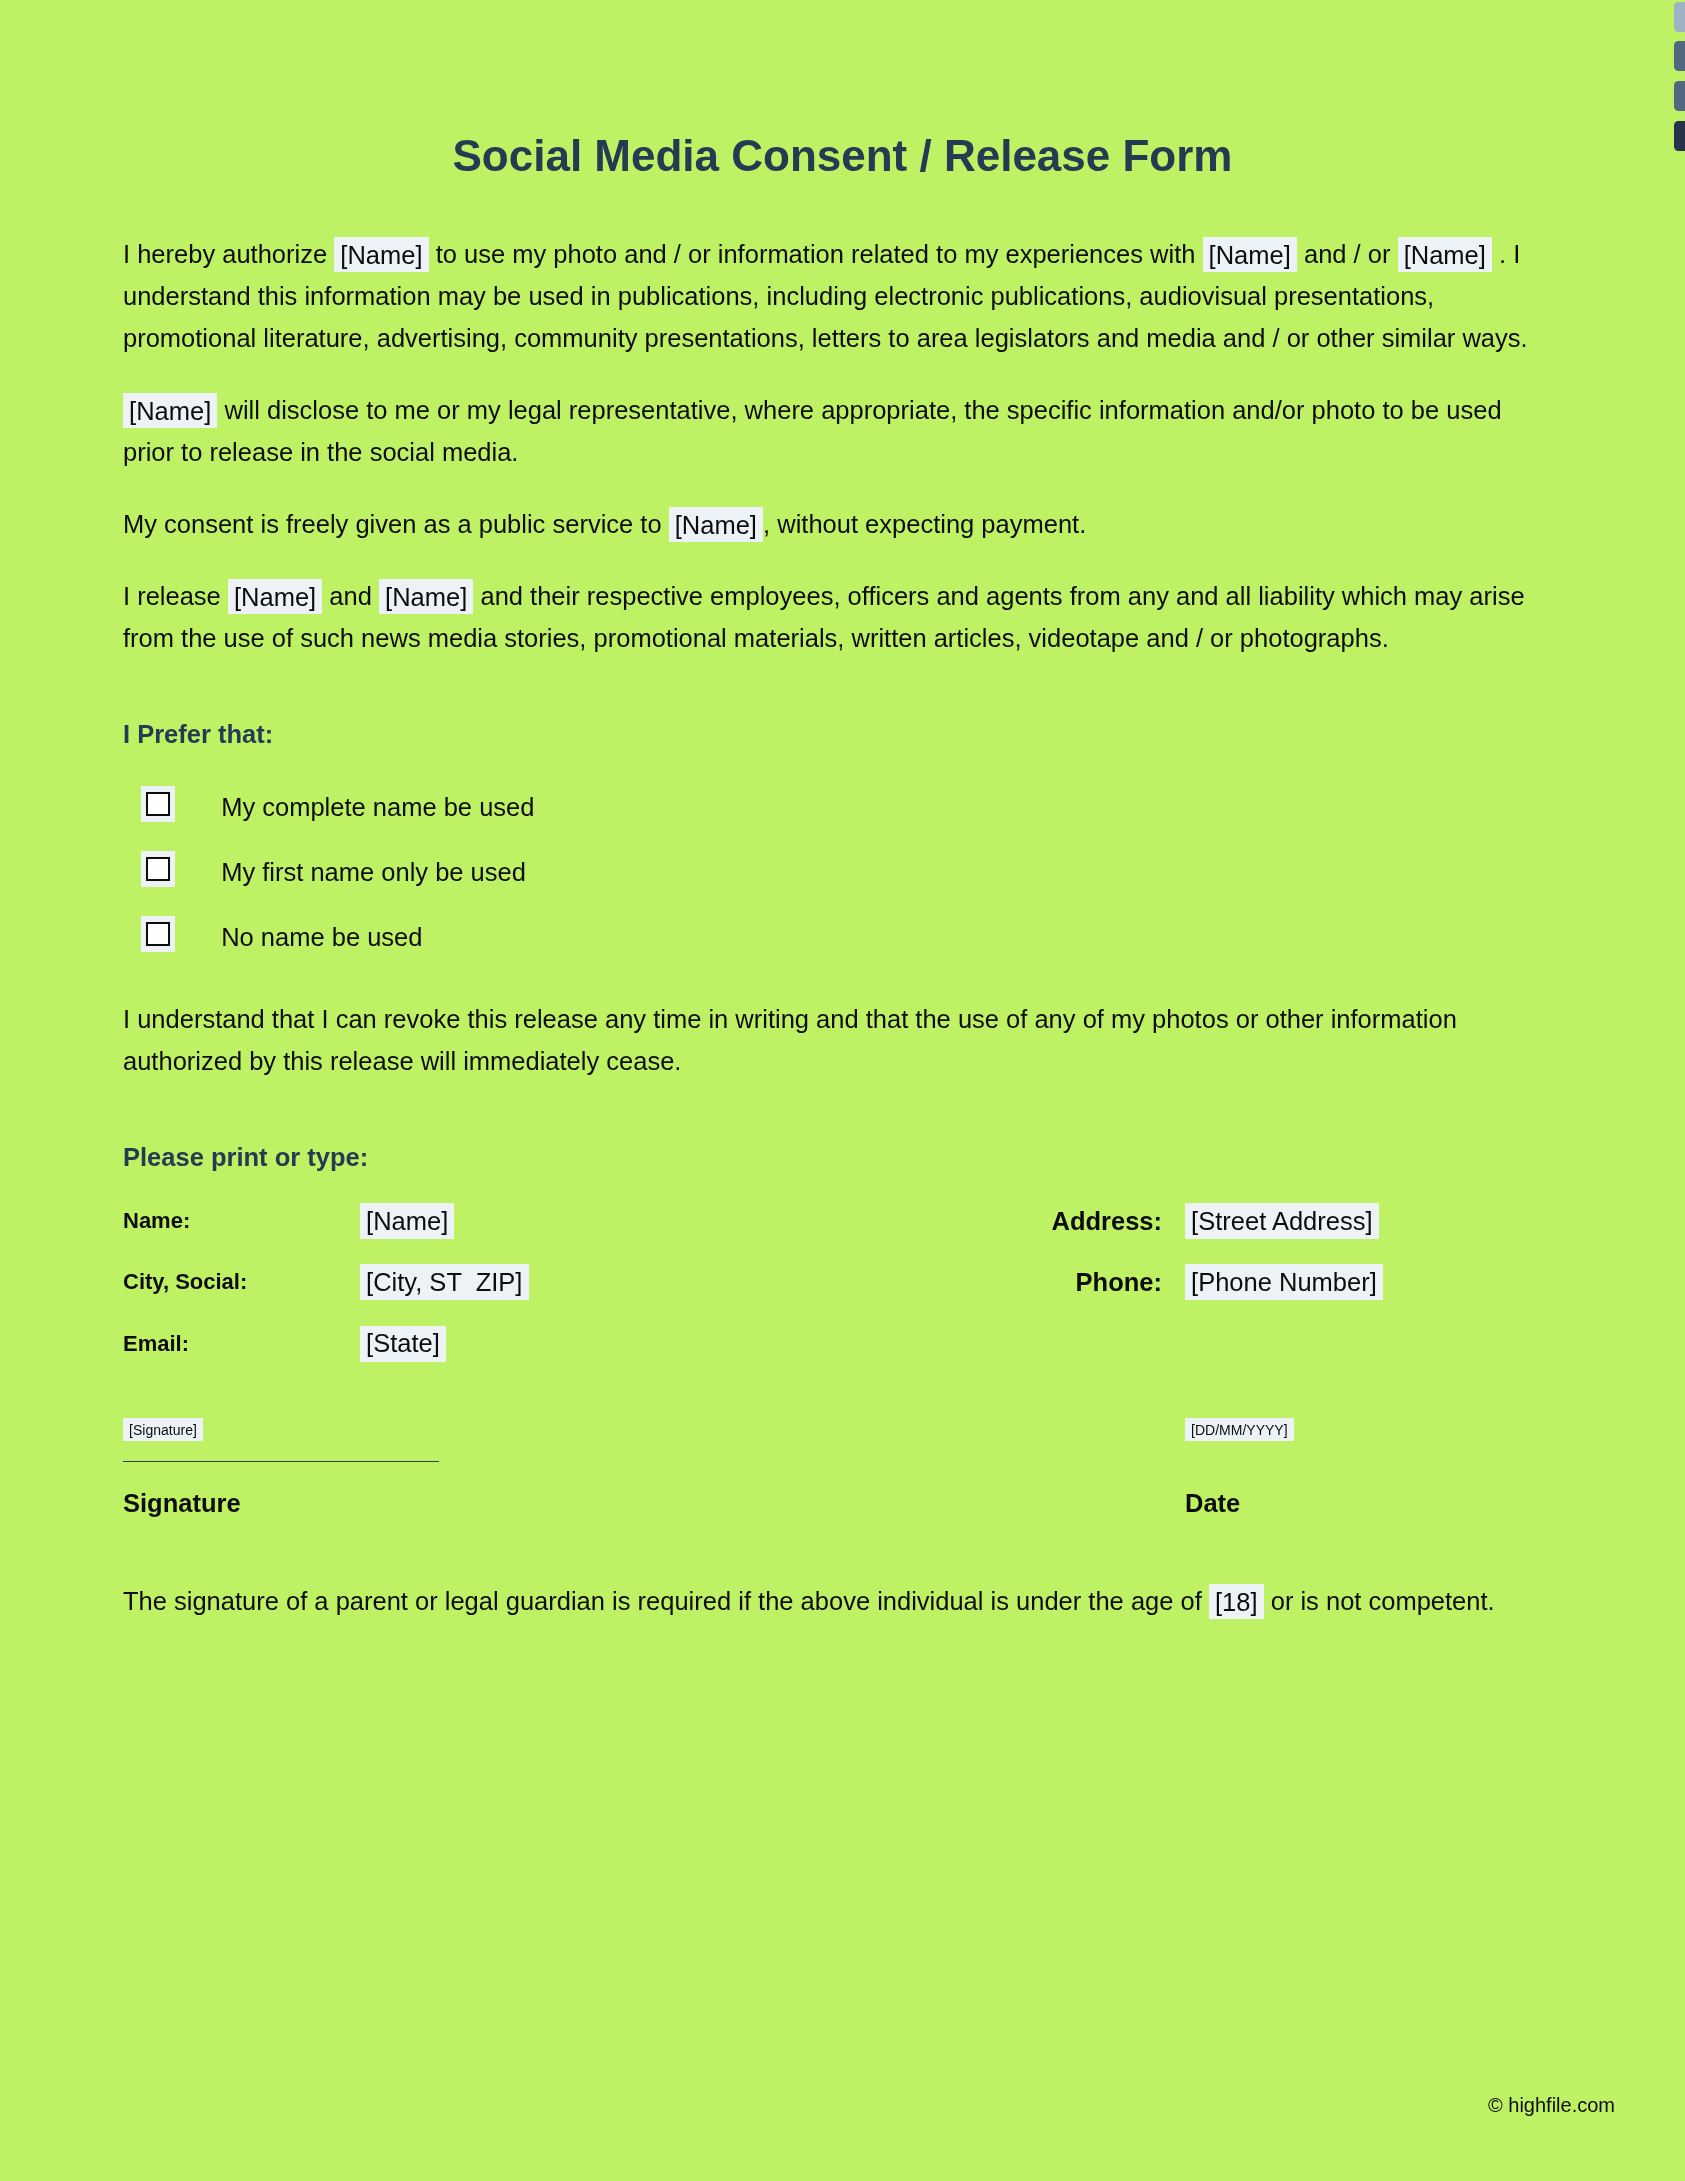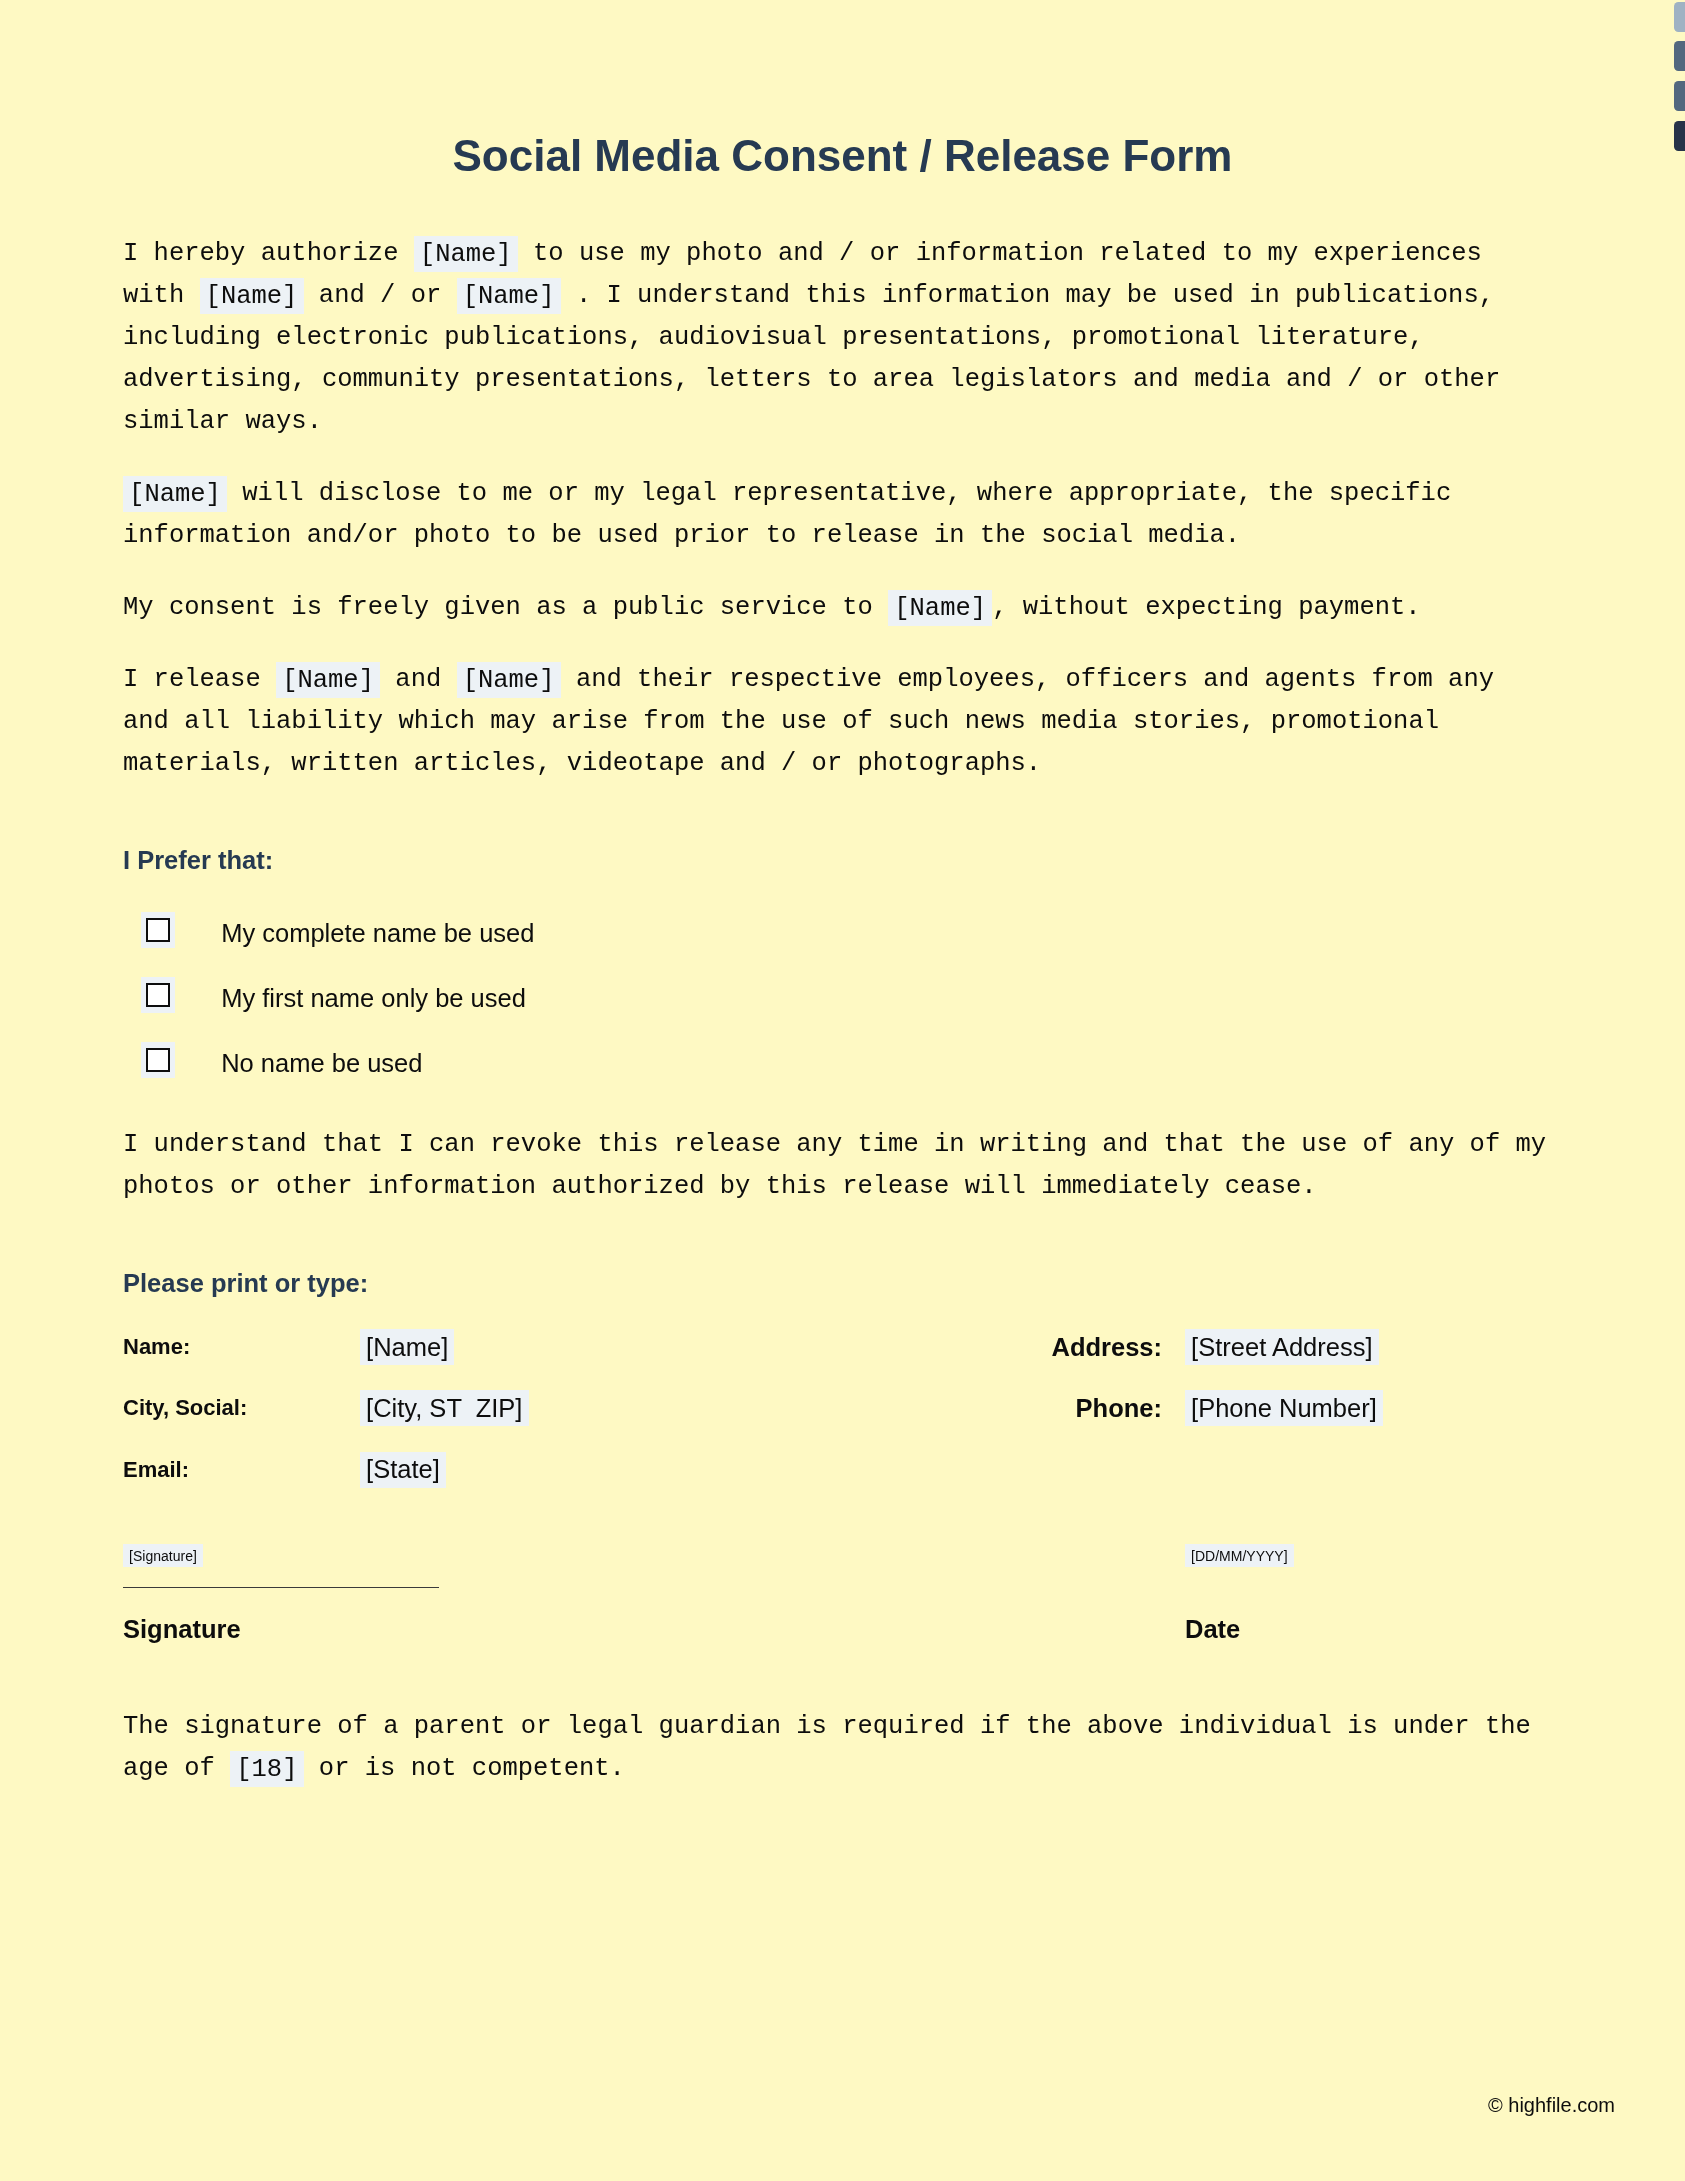--- a/index.html
+++ b/index.html
@@ -1,20 +1,20 @@
 <!DOCTYPE html>
 <html style="font-size:14px"><head>
 <meta charset="utf-8">
 <style>
   html, body { margin: 0; padding: 0; background: #ffffff; }
   .page {
     position: relative;
     width: 1685px;
     height: 2181px;
-    background: #fef9c3;
+    background: #bef264;
     font-family: "Liberation Sans", sans-serif;
     color: #0d0d0d;
     overflow: hidden;
   }
 
   
   .corner-bars {
     position: absolute;
     top: 1.8px;
     right: 0;
@@ -46,21 +46,20 @@
     color: #4e7296;
   }
 
   .content { margin: 0 132px 0 123px; }
 
   p.body {
     font-size: 25.5px;
     line-height: 42px;
     margin: 4px 0 30px 0;
     color: #0d0d0d;
-    font-family: Liberation Mono, monospace;
   }
   p.first { margin-top: 52px; }
 
   .hl {
     background: #edf2f6;
     padding: 3.5px 6.1px;
     white-space: pre-wrap;
   }
 
   h2.section-heading {

